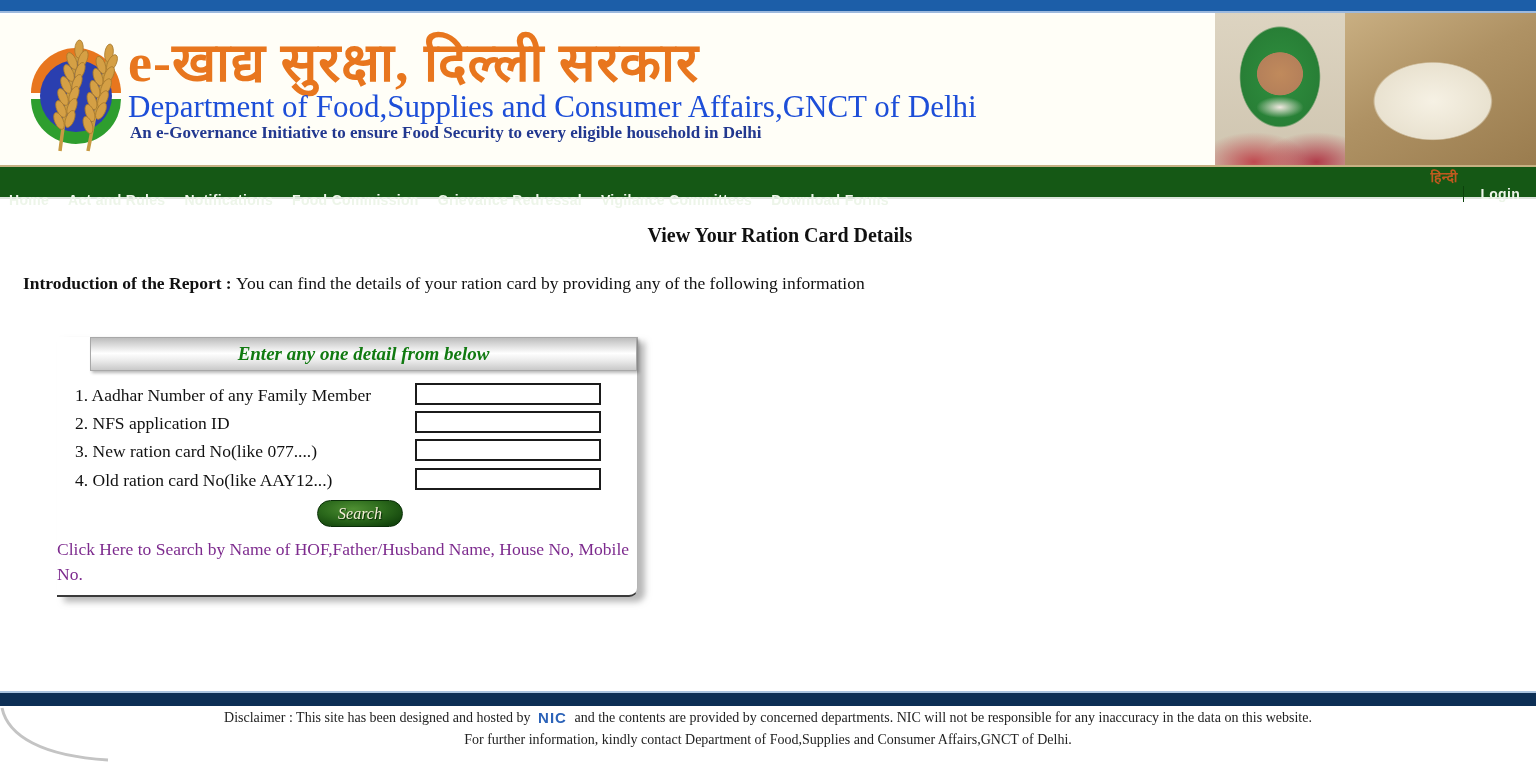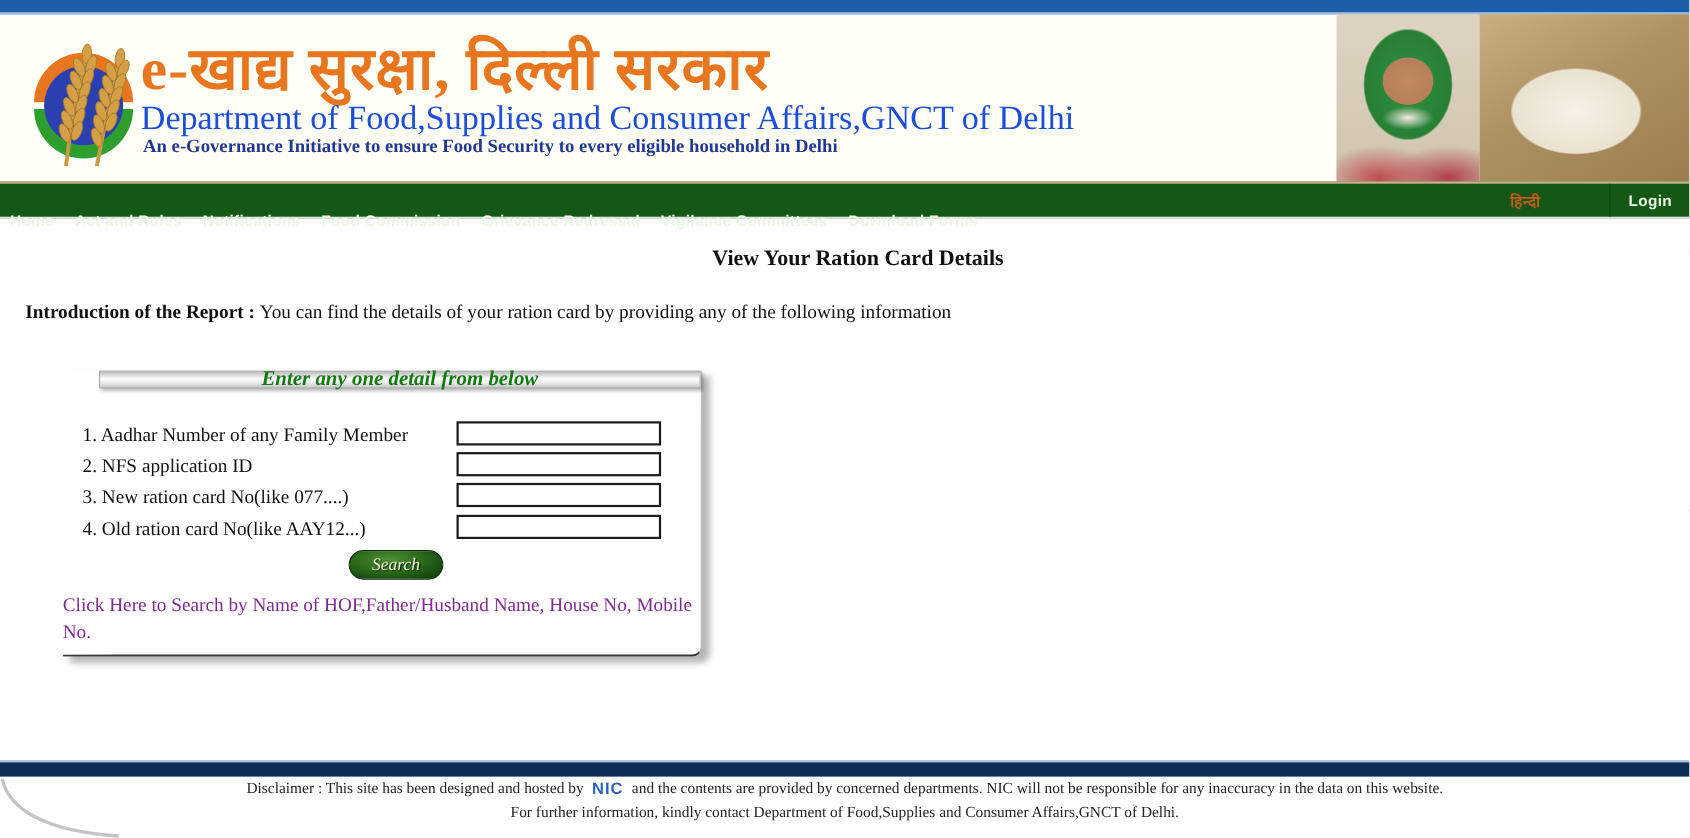--- a/index.html
+++ b/index.html
@@ -43,33 +43,33 @@
       linear-gradient(150deg, #c9af82 0%, #af9264 45%, #9a7c4e 100%); }
   
   .nav { position:absolute; top:165px; left:0; right:0; height:34px;
     background:#155815; border-top:2px solid #c6b183; border-bottom:2px solid #dde6dd;
     display:flex; align-items:stretch;
     font-family:"Liberation Sans", sans-serif; font-size:14px; font-weight:bold;
     color:#edf5e9; letter-spacing:.3px; }
   .nav-item { display:flex; align-items:center; padding:0 9px;
     border-right:1px solid #0b420b; cursor:pointer;margin-top:33px; }
   .nav-item:first-child { border-left:none; }
-  .nav-right { margin-left:auto; display:flex; }
+  .nav-right { margin-left:auto; display:flex;flex-direction:column; }
   .nav-hindi { display:flex; align-items:center; padding:0 15px; color:#c05a1f; cursor:pointer; }
   .nav-login { display:flex; align-items:center; padding:0 16px; border-left:1px solid #0b420b; cursor:pointer;margin-left:48px; }
   
   .page-title { position:absolute; top:224px; left:0; width:1560px; text-align:center;
     font-size:20px; font-weight:bold; color:#111; }
   .intro { position:absolute; top:273px; left:23px; font-size:17.5px; }
   .intro b { font-weight:bold; }
   
   .panel { position:absolute; left:57px; top:337px; width:581px; height:260px;
     background:#fff; border-bottom:2px solid #3a3a3a; border-right:1px solid #b5b5b5;
     border-radius:0 0 9px 0; box-shadow:7px 5px 6px rgba(125,125,125,.55); }
-  .panel-title { position:absolute; top:0; left:0; right:0; height:16px;
+  .panel-title { position:absolute; top:0; left:0; right:0; height:34px;
     background:linear-gradient(#bdbdbd 0%, #ffffff 48%, #ececec 70%, #c9c9c9 100%);
     border:1px solid #a8a8a8; box-shadow:2px 2px 3px rgba(0,0,0,.28);
     display:flex; align-items:center; justify-content:center;
     color:#117a11; font-weight:bold; font-style:italic; font-size:19px;margin-left:33px; }
   .field-row { position:absolute; left:3px; right:3px; height:26px; }
   .field-label { position:absolute; left:15px; top:2px; font-size:17.5px; white-space:nowrap; }
   .field-input { position:absolute; left:355px; top:0; width:186px; height:22px;
     border:2px solid #1b1b1b; background:#fff; font-size:15px; padding:0 4px;
     font-family:"Liberation Serif", serif; }
   .search-btn { position:absolute; left:260px; top:163px; width:86px; height:27px;

